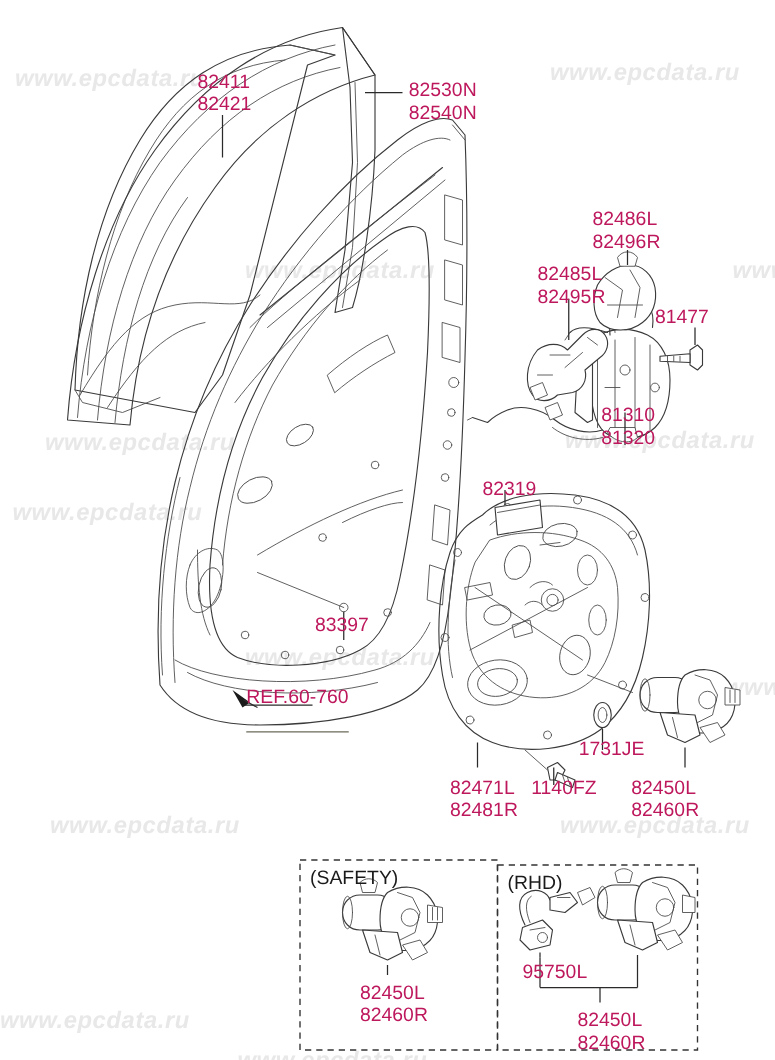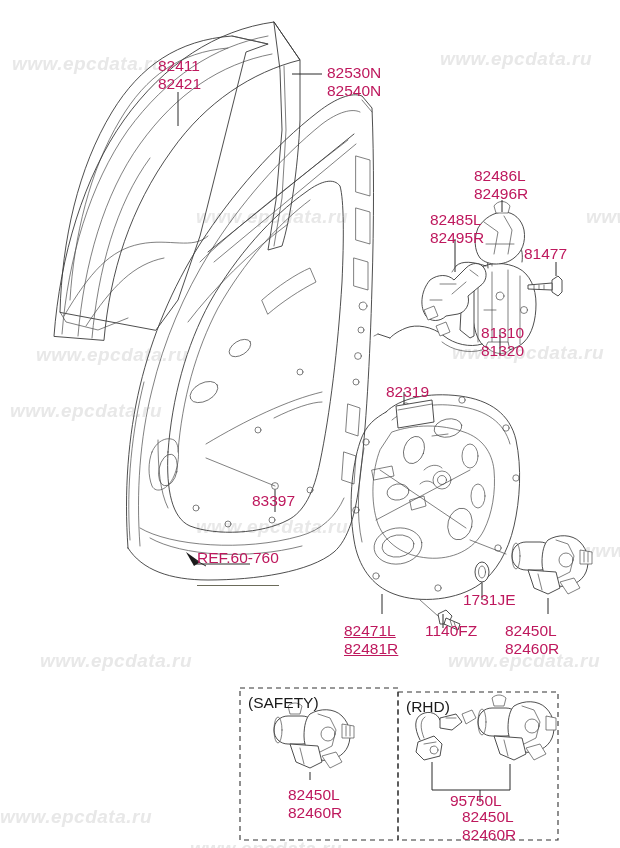--- a/index.html
+++ b/index.html
@@ -448,25 +448,25 @@
 
   <div id="labels">
       <div class="lbl" style="left: 158px; top: 57px;"><span>82411</span><span class="l2">82421</span></div>
       <div class="lbl" style="left: 327px; top: 64px;"><span>82530N</span><span class="l2">82540N</span></div>
       <div class="lbl" style="left: 474px; top: 167px;"><span>82486L</span><span class="l2">82496R</span></div>
       <div class="lbl" style="left: 430px; top: 211px;"><span>82485L</span><span class="l2">82495R</span></div>
       <div class="lbl" style="left: 524px; top: 245px;"><span>81477</span></div>
       <div class="lbl" style="left: 481px; top: 324px;"><span>81310</span><span class="l2">81320</span></div>
       <div class="lbl" style="left: 386px; top: 383px;"><span>82319</span></div>
       <div class="lbl" style="left: 252px; top: 492px;"><span>83397</span></div>
-      <div class="lbl" style="left: 344px; top: 622px; text-decoration: underline;"><span>82471L</span><span class="l2">82481R</span></div>
+      <div class="lbl" style="left: 360px; top: 622px;"><span>82471L</span><span class="l2">82481R</span></div>
       <div class="lbl" style="left: 425px; top: 622px;"><span>1140FZ</span></div>
       <div class="lbl" style="left: 463px; top: 591px;"><span>1731JE</span></div>
       <div class="lbl" style="left: 505px; top: 622px;"><span>82450L</span><span class="l2">82460R</span></div>
       <div class="lbl" style="left: 197px; top: 549px;"><span class="lbl-ref">REF.60-760</span></div>
       <div class="boxtitle" style="left: 248px; top: 694px; text-align: center;">(SAFETY)</div>
       <div class="lbl" style="left: 288px; top: 786px;"><span>82450L</span><span class="l2">82460R</span></div>
       <div class="boxtitle" style="left: 406px; top: 698px;">(RHD)</div>
-      <div class="lbl" style="left: 418px; top: 792px; margin-left: 32px;"><span>95750L</span></div>
+      <div class="lbl" style="left: 418px; top: 769px;"><span>95750L</span></div>
       <div class="lbl" style="left: 462px; top: 808px;"><span>82450L</span><span class="l2">82460R</span></div>
     </div>
 
 </div>
 
 </body></html>

